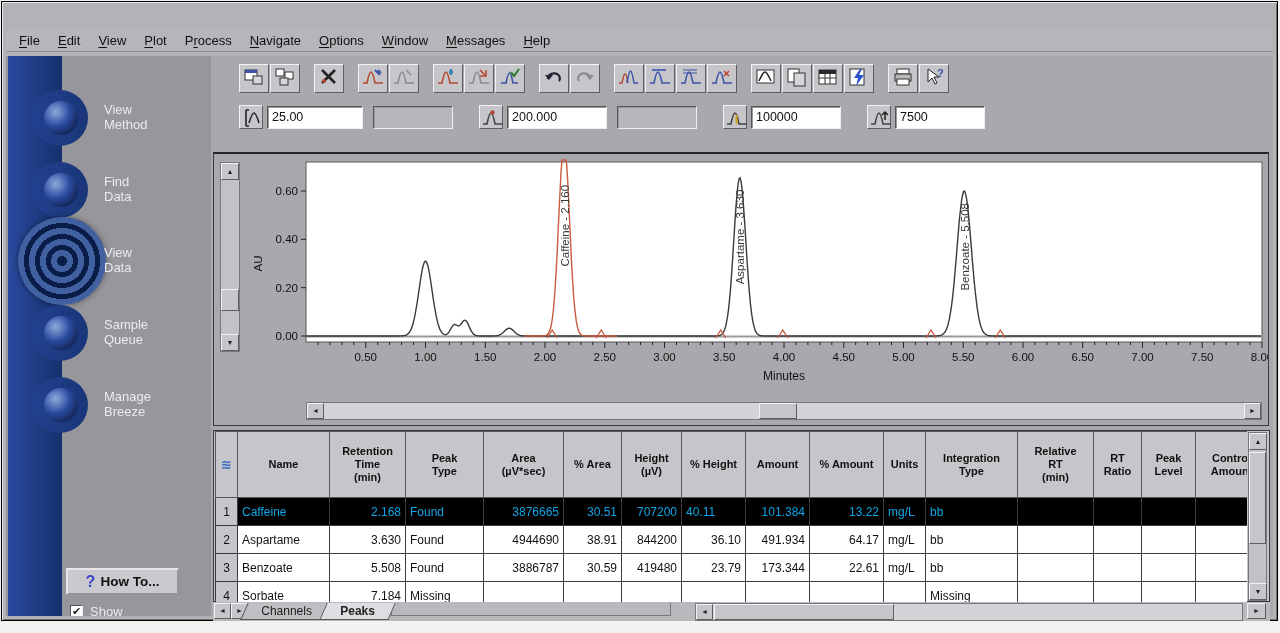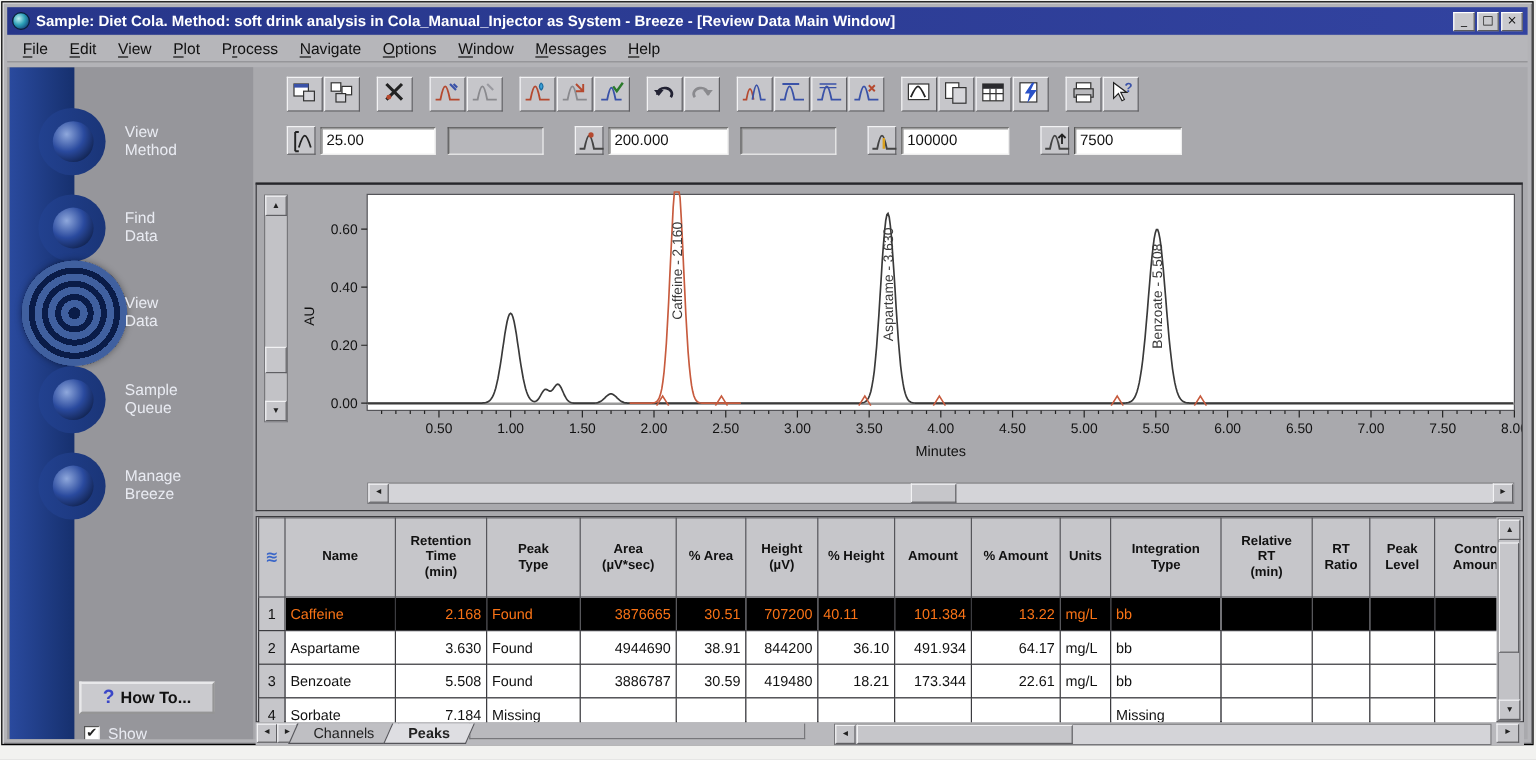--- a/index.html
+++ b/index.html
@@ -77,50 +77,41 @@
   
   .table-panel{position:absolute;left:2px;top:374px;width:1057px;height:172px;
     border:1px solid #3a3a3e;background:#c6c6ca;}
   .table-wrap{position:absolute;left:1px;top:0;width:1032px;height:171px;overflow:hidden;}
   table.grid{border-collapse:collapse;table-layout:fixed;width:1052px;font-size:12px;color:#111;}
   table.grid th{background:#c6c6ca;border:1px solid #55555a;font-size:11px;font-weight:bold;
     line-height:13px;white-space:pre-line;text-align:center;padding:2px 1px;height:66px;vertical-align:middle;}
   table.grid td{background:#fff;border:1px solid #3c3c40;padding:2px 4px;height:28px;
     overflow:hidden;white-space:nowrap;}
   table.grid td.num{background:#c6c6ca;text-align:center;padding:2px 1px;}
-  tr.selected td:not(.num){background:#000;color:#f97316;}
+  tr.selected td:not(.num){background:#000;color:#0ea5e9;}
   .hdr-icon{color:#3a66c8;font-size:13px;font-weight:bold;}
   
   .tabstrip{position:absolute;left:2px;top:546px;width:1057px;height:19px;background:#b9b9bd;
     display:flex;align-items:flex-start;}
   .tab-arrows{display:flex;margin:1px 2px 0 1px;}
   .tab-arrow{width:17px;height:16px;background:#c6c6ca;border:1px solid;
     border-color:#f2f2f4 #5f5f63 #5f5f63 #f2f2f4;font-size:7px;line-height:14px;text-align:center;color:#222;}
   .tabs{display:flex;height:17px;margin-top:1px;}
   .tab{height:17px;padding:1px 16px 0;font-size:12px;color:#222;background:#bfbfc3;
     border:1px solid #55555a;border-top:none;transform:skewX(-24deg);margin-left:-6px;}
   .tab > span{display:inline-block;transform:skewX(24deg);}
   .tab.active{background:#dedee2;font-weight:bold;z-index:2;}
   .strip-rest{flex:0 0 auto;width:280px;height:13px;margin-top:1px;background:#b9b9bd;
     border:1px solid #77777b;border-top:none;}
   svg text{font-family:"Liberation Sans","DejaVu Sans",sans-serif;}
 </style>
 </head>
 <body>
 
 <div class="window">
-  <div class="titlebar">
-    <span class="app-icon"></span>
-    <span class="title-text">Sample: Diet Cola. Method: soft drink analysis in Cola_Manual_Injector as System - Breeze - [Review Data Main Window]</span>
-    <span class="win-btns" id="winbtns">
-        <button class="winbtn">_</button>
-        <button class="winbtn">□</button>
-        <button class="winbtn">×</button>
-      </span>
-  </div>
   <div class="menubar" id="menubar">
       <span class="menu-item"><u>F</u>ile</span>
       <span class="menu-item"><u>E</u>dit</span>
       <span class="menu-item"><u>V</u>iew</span>
       <span class="menu-item"><u>P</u>lot</span>
       <span class="menu-item">P<u>r</u>ocess</span>
       <span class="menu-item"><u>N</u>avigate</span>
       <span class="menu-item"><u>O</u>ptions</span>
       <span class="menu-item"><u>W</u>indow</span>
       <span class="menu-item"><u>M</u>essages</span>
@@ -527,21 +518,21 @@
                   <td style="text-align: center;"></td>
                 </tr>
                 <tr>
                   <td class="num" style="text-align: center;">3</td>
                   <td style="text-align: left;">Benzoate</td>
                   <td style="text-align: right;">5.508</td>
                   <td style="text-align: left;">Found</td>
                   <td style="text-align: right;">3886787</td>
                   <td style="text-align: right;">30.59</td>
                   <td style="text-align: right;">419480</td>
-                  <td style="text-align: right;">18.21</td>
+                  <td style="text-align: right;">23.79</td>
                   <td style="text-align: right;">173.344</td>
                   <td style="text-align: right;">22.61</td>
                   <td style="text-align: left;">mg/L</td>
                   <td style="text-align: left;">bb</td>
                   <td style="text-align: center;"></td>
                   <td style="text-align: center;"></td>
                   <td style="text-align: center;"></td>
                   <td style="text-align: center;"></td>
                 </tr>
                 <tr>

